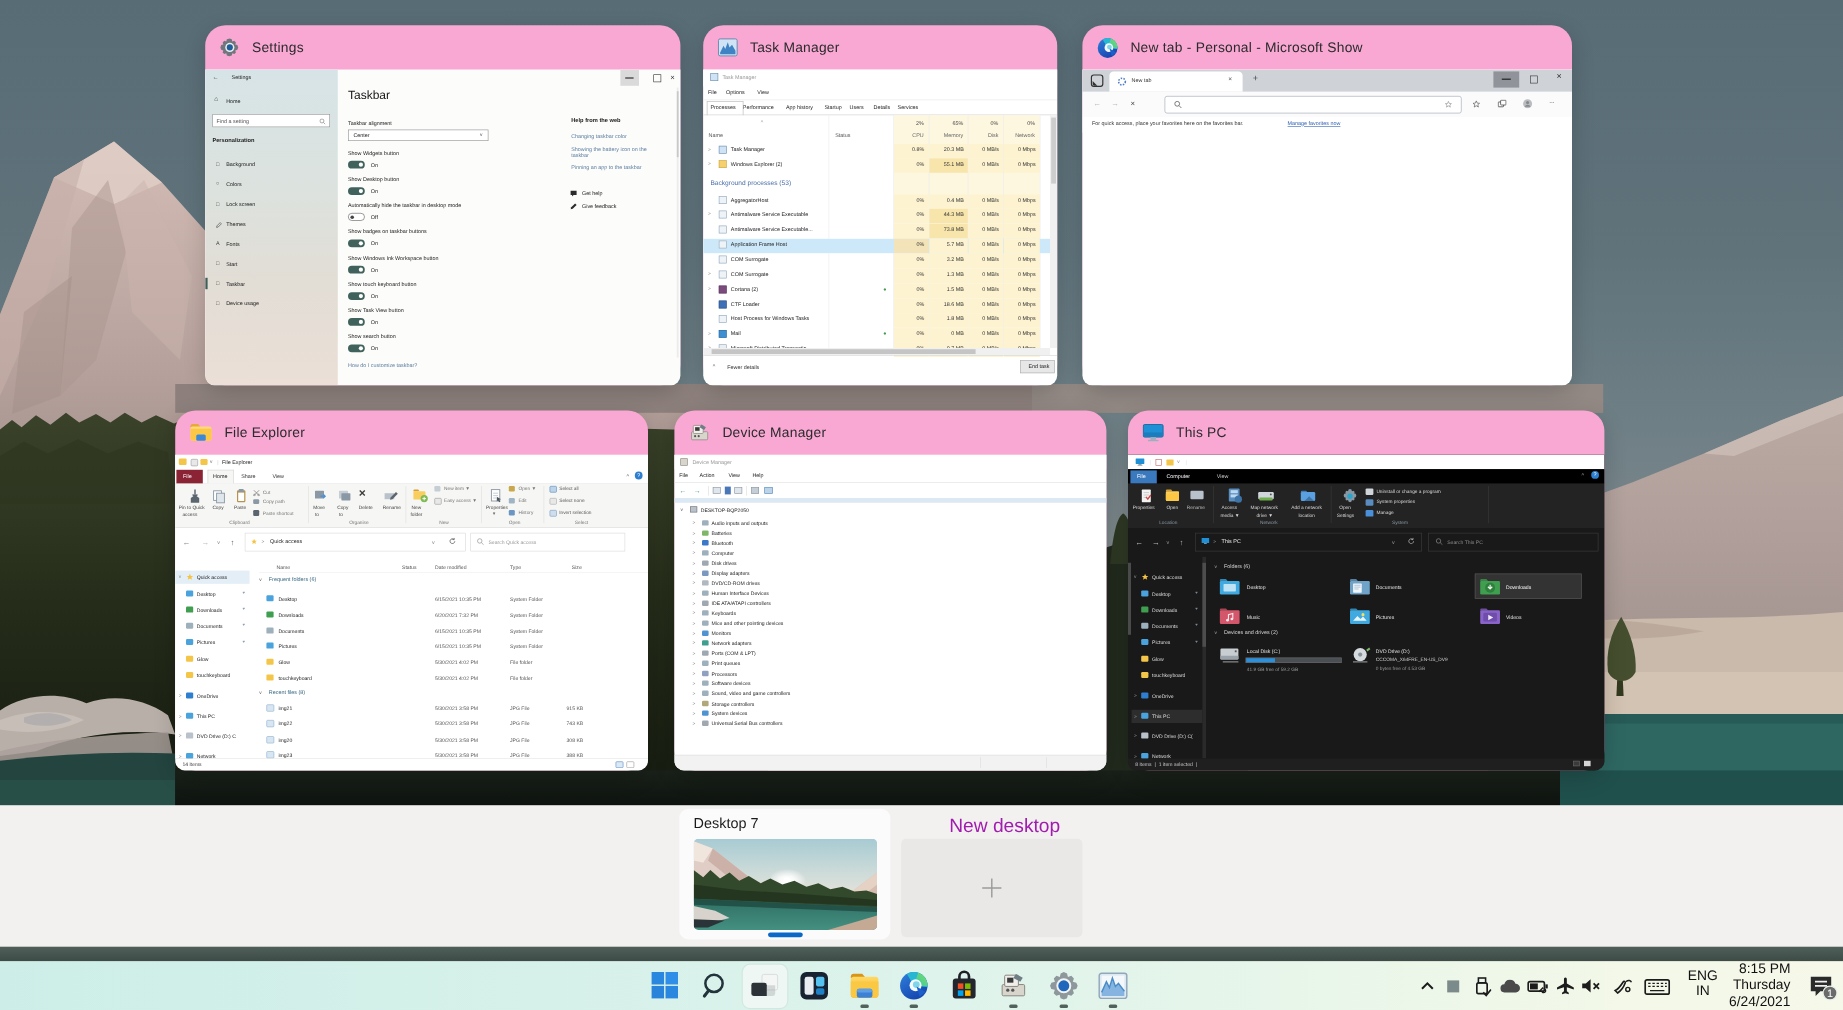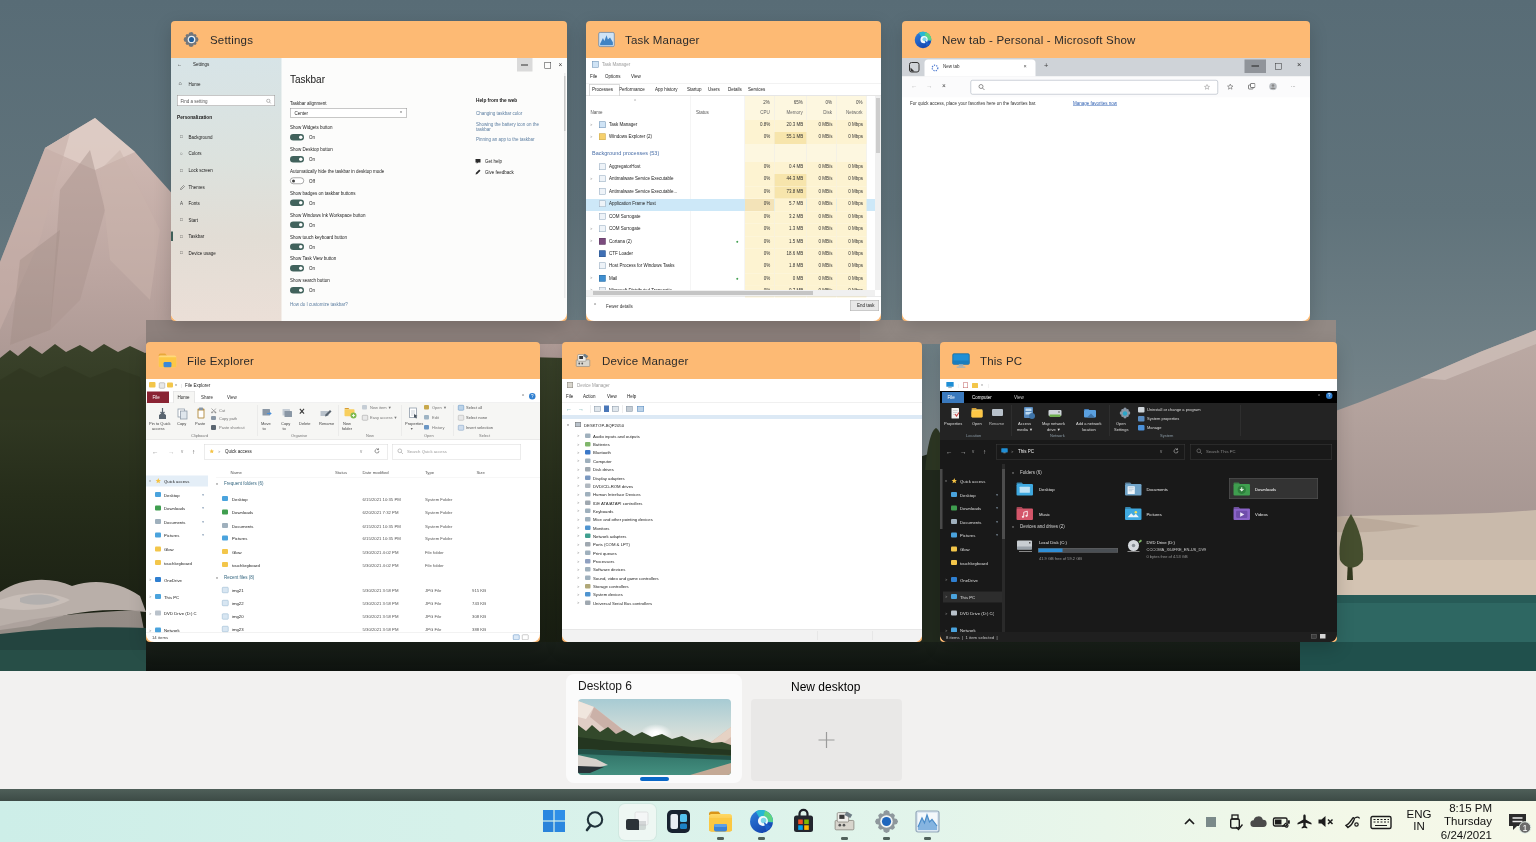--- a/index.html
+++ b/index.html
@@ -1,16 +1,16 @@
 <!DOCTYPE html>
 <html><head><meta charset="utf-8"><style>
 html,body{margin:0;padding:0;width:1536px;height:842px;overflow:hidden;font-family:"Liberation Sans",sans-serif;}
 #stage{position:absolute;inset:0;width:1536px;height:842px;background:#5e7179;}
 .abs{position:absolute;}
-.card{position:absolute;border-radius:4px;background:#fdba74;box-shadow:0 6px 18px rgba(0,0,0,.17);}
+.card{position:absolute;border-radius:17px;background:#f9a8d4;box-shadow:0 6px 18px rgba(0,0,0,.17);}
 .chead{position:absolute;left:0;top:0;right:0;height:37px;display:flex;align-items:center;gap:10px;padding-left:12px;box-sizing:border-box;}
 .ctitle{font-size:11.5px;color:#2b2b2b;letter-spacing:.2px;}
 .cbody{position:absolute;left:0;top:37px;right:0;bottom:0;border-radius:0 0 8px 8px;overflow:hidden;background:#fff;}
 .s2{position:absolute;left:0;top:0;transform:scale(.5);transform-origin:0 0;}
 .band{position:absolute;left:0;top:671px;width:1536px;height:118px;background:#f2f1f0;}
 .darkstrip{position:absolute;left:0;top:789px;width:1536px;height:12px;background:linear-gradient(180deg,#4f5f59,#3d4b46);}
 .taskbar{position:absolute;left:0;top:801px;width:1536px;height:41px;background:linear-gradient(90deg,#cdeee8 0%,#d6f1ea 30%,#ddf3eb 50%,#e9f6ea 72%,#f3f8e8 88%,#f6f8e9 100%);}
 .t{position:absolute;white-space:nowrap;color:#1b1b1b;}
 .tgl{position:absolute;width:28px;height:13px;border-radius:7px;background:#41625c;}
 .tgl i{position:absolute;right:3px;top:3px;width:7px;height:7px;border-radius:50%;background:#fff;}
@@ -1031,21 +1031,21 @@
           <div class="abs" style="left:0px;top:506px;width:794px;height:20px;background:#1f1f1f"></div>
           <div class="t" style="left:12px;top:511px;color:#c5c5c5">8 items&nbsp;&nbsp;|&nbsp;&nbsp;1 item selected&nbsp;&nbsp;|</div>
           <div class="abs" style="left:742px;top:510px;width:11px;height:9px;background:#3a3a3a;border:1px solid #666;box-sizing:border-box"></div>
           <div class="abs" style="left:760px;top:510px;width:11px;height:9px;background:#d5d5d5"></div>
         </div>
       </div>
 </div>
 
 <div class="band">
  <div class="abs" style="left:566px;top:3px;width:176px;height:109px;background:#fbfbfb;border-radius:8px"></div>
- <div class="abs" style="left:578px;top:8px;font-size:12px;color:#1b1b1b">Desktop 6</div>
+ <div class="abs" style="left:578px;top:8px;font-size:12px;color:#1b1b1b">Desktop 7</div>
  <div class="abs" id="desk1" style="left:578px;top:28px;width:153px;height:76px;border-radius:4px;overflow:hidden">
   <svg width="153" height="76" viewBox="0 0 153 76">
    <defs>
     <linearGradient id="dsky" x1="0" y1="0" x2="0" y2="1">
               <stop offset="0" stop-color="#a7cbd3"></stop>
               <stop offset=".6" stop-color="#cfdcd9"></stop>
               <stop offset="1" stop-color="#e9e2da"></stop>
             </linearGradient>
     <radialGradient id="dsun" cx=".5" cy=".5" r=".5">
               <stop offset="0" stop-color="#ffffff"></stop>
@@ -1069,21 +1069,21 @@
    <path d="M0 38 L40 43 L90 46 L140 50 L153 51 L153 56 L0 50 Z" fill="#243620"></path>
    <path d="M0 50 L153 57 L153 76 L0 76 Z" fill="url(#dwat)"></path>
    <path d="M0 50 L153 57 L153 61 L0 55 Z" fill="#1d463e" opacity=".75"></path>
    <path d="M112 76 L153 64 L153 76 Z" fill="#c4a995"></path>
    <path d="M0 56 L18 60 L30 66 L14 70 L0 68 Z" fill="#d8d2cc"></path>
    <path d="M0 67 L26 68 L12 74 L0 74 Z" fill="#2a3338"></path>
 
   </svg>
  </div>
  <div class="abs" style="left:640px;top:106px;width:29px;height:4px;border-radius:2px;background:#0a68c8"></div>
- <div class="abs" style="left:791px;top:9px;font-size:12px;color:#000000">New desktop</div>
+ <div class="abs" style="left:791px;top:9px;font-size:16px;color:#a21caf">New desktop</div>
  <div class="abs" style="left:751px;top:28px;width:151px;height:82px;background:#e9e8e7;border-radius:4px">
    <svg width="151" height="82">
           <path d="M75.5,33 V49 M67.5,41 H83.5" stroke="#9b9b9b" stroke-width="1.2"></path>
         </svg>
  </div>
 </div>
 <div class="darkstrip"></div>
 
 <div class="taskbar" id="taskbar">
 

